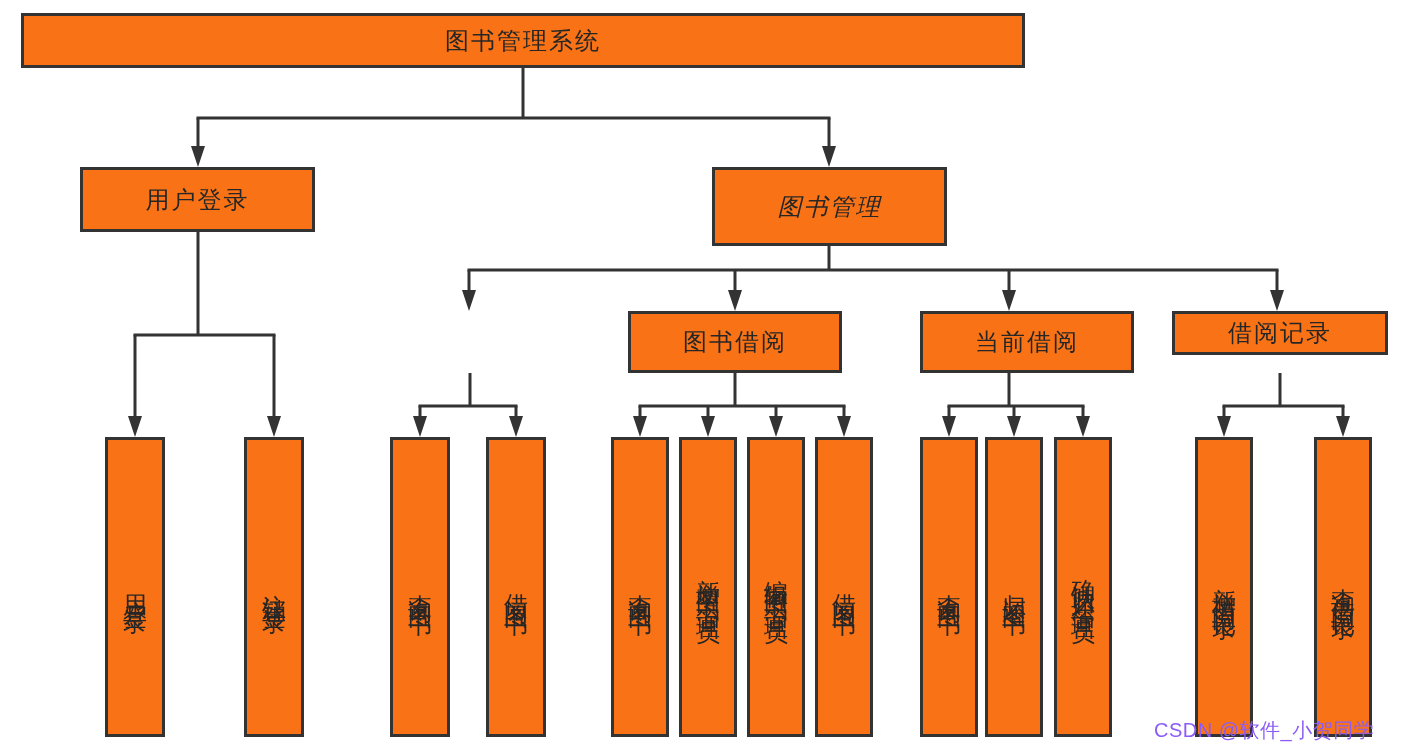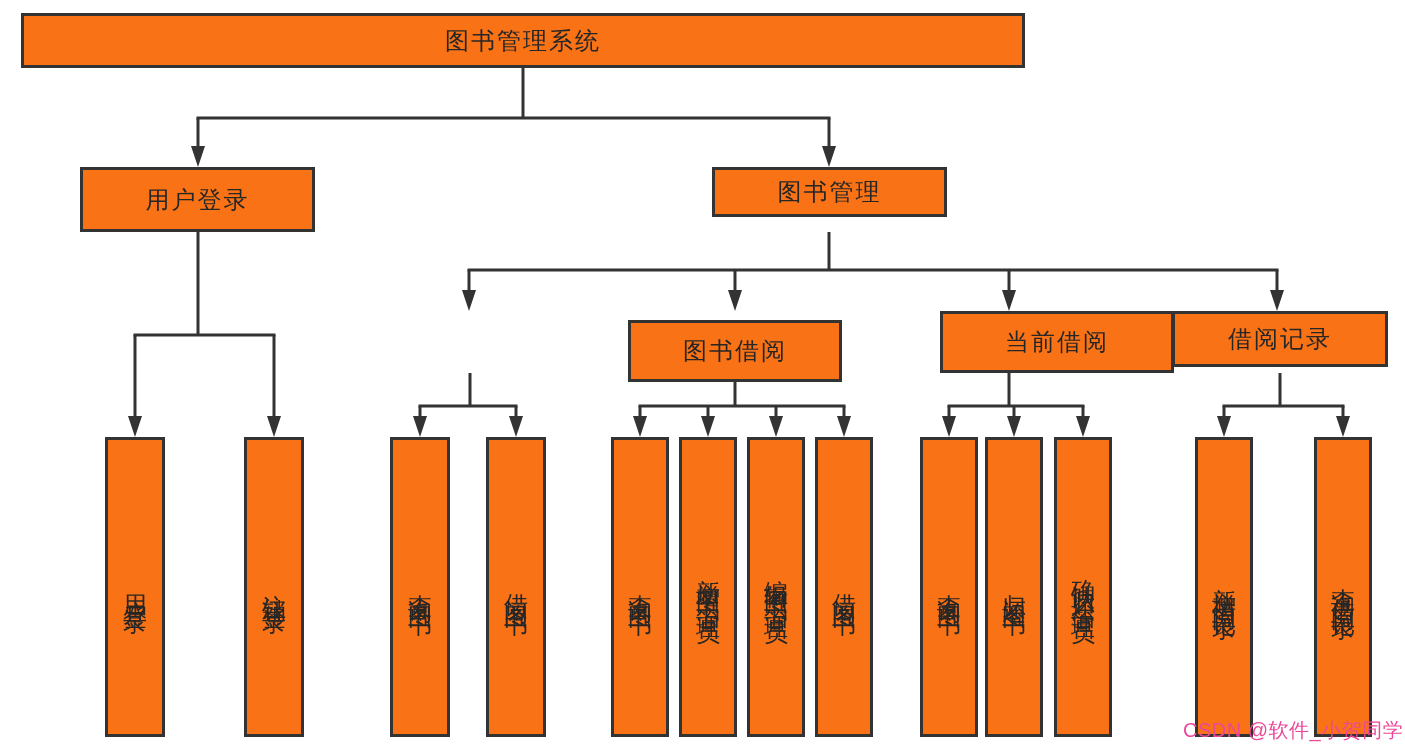--- a/index.html
+++ b/index.html
@@ -30,24 +30,24 @@
   .vtext {
     writing-mode: vertical-rl;
     text-orientation: mixed;
     font-size: 24px;
     letter-spacing: 6px;
     line-height: 1;
     white-space: nowrap;
   }
   .watermark {
     position: absolute;
-    left: 1183px;
+    left: 1154px;
     top: 717px;
     font-size: 20px;
-    color: #ec4899;
+    color: #8b5cf6;
     letter-spacing: 0.5px;
     white-space: nowrap;
     z-index: 10;
   }
 </style>
 </head>
 <body>
 
 <div id="stage">
 
@@ -117,25 +117,25 @@
       <polygon points="1007,416 1021,416 1014,437"></polygon>
       <polygon points="1076,416 1090,416 1083,437"></polygon>
       <polygon points="1217,416 1231,416 1224,437"></polygon>
       <polygon points="1336,416 1350,416 1343,437"></polygon>
     </g>
   </svg>
 
   <div class="box hbox" style="left:21px; top:13px; width:1004px; height:55px;">图书管理系统</div>
 
   <div class="box hbox" style="left:80px; top:167px; width:235px; height:65px;">用户登录</div>
-  <div class="box hbox" style="left:712px; top:167px; width:235px; height:50px;">图书管理</div>
+  <div class="box hbox" style="left:712px; top:167px; width:235px; height:79px;font-style:italic;">图书管理</div>
 
-  <div class="box hbox" style="left:628px; top:320px; width:214px; height:62px;text-align:center;">图书借阅</div>
-  <div class="box hbox" style="left:940px; top:311px; width:234px; height:62px;">当前借阅</div>
-  <div class="box hbox" style="left:1172px; top:311px; width:216px; height:56px;">借阅记录</div>
+  <div class="box hbox" style="left:628px; top:311px; width:214px; height:62px;text-align:center;">图书借阅</div>
+  <div class="box hbox" style="left:920px; top:311px; width:214px; height:62px;">当前借阅</div>
+  <div class="box hbox" style="left:1172px; top:311px; width:216px; height:44px;">借阅记录</div>
 
   <div class="box" style="left:105px; top:437px; width:60px; height:300px;">
     <span class="vtext">用户登录</span>
   </div>
   <div class="box" style="left:244px; top:437px; width:60px; height:300px;">
     <span class="vtext">注销登录</span>
   </div>
 
   <div class="box" style="left:390px; top:437px; width:60px; height:300px;">
     <span class="vtext">查询图书</span>

